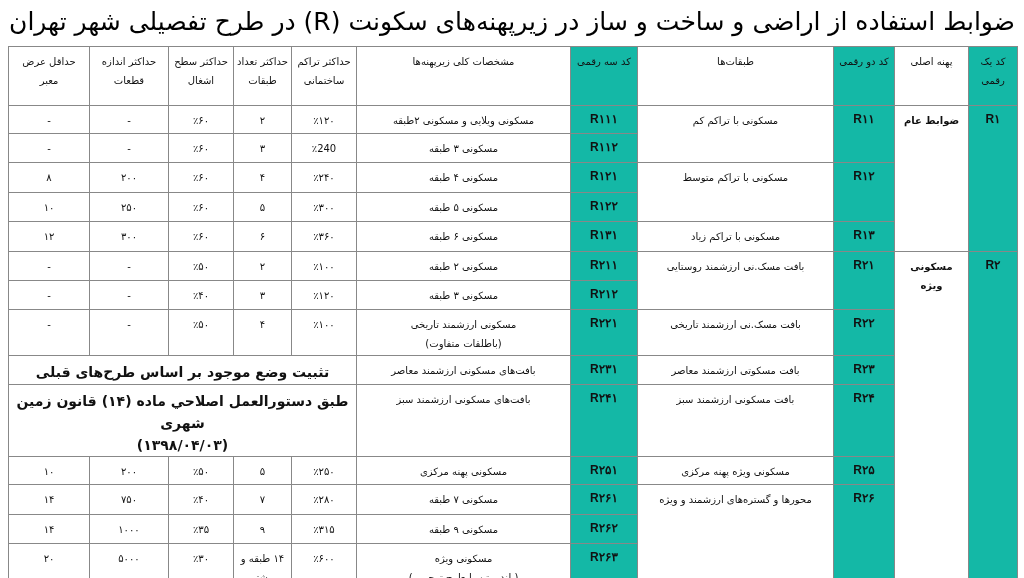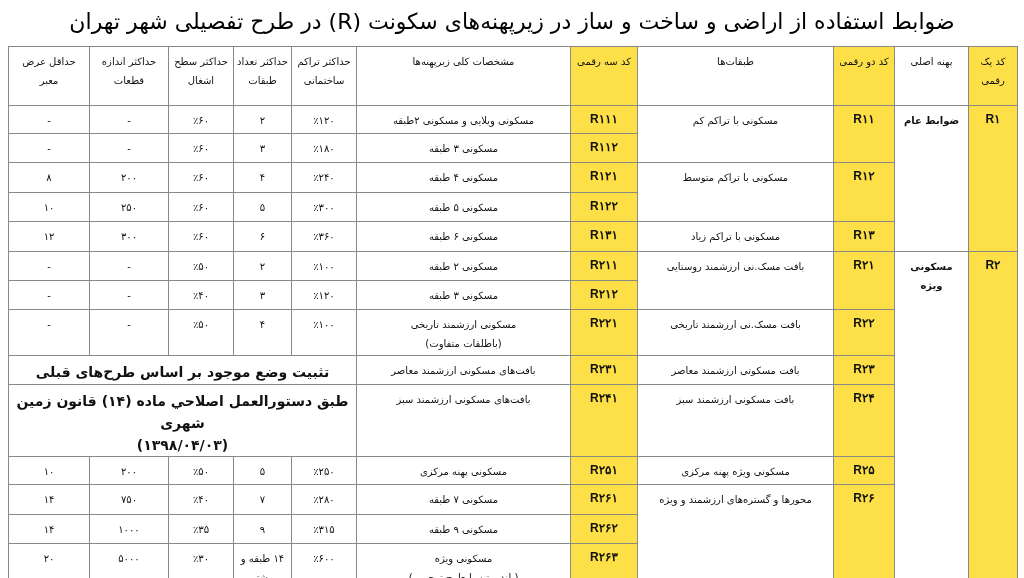--- a/index.html
+++ b/index.html
@@ -1,21 +1,21 @@
 <!DOCTYPE html>
 <html><head>
 <meta charset="utf-8">
 <style>
   html,body{margin:0;padding:0;background:#fff;}
   body{width:1024px;height:578px;overflow:hidden;position:relative;font-family:"DejaVu Sans",sans-serif;}
-  .title{position:absolute;left:0;top:4px;width:1024px;text-align:center;font-family:"DejaVu Sans",sans-serif;font-size:22px;line-height:36px;color:#000;direction:rtl;}
+  .title{position:absolute;left:0;top:4px;width:1024px;text-align:center;font-family:"DejaVu Sans",sans-serif;font-size:25px;line-height:36px;color:#000;direction:rtl;}
   table{position:absolute;left:8px;top:46px;width:1009px;border-collapse:collapse;direction:rtl;table-layout:fixed;}
   td,th{border:1px solid #888;font-size:10px;color:#111;text-align:center;vertical-align:top;padding:5px 3px 0 3px;line-height:19px;font-weight:normal;}
   th{height:53px;}
-  .y{background:#fde047;}
+  .y{background:#14b8a6;}
   .code{font-weight:bold;font-size:12px;font-family:"Liberation Sans",sans-serif;padding-top:4px;}
   .bold{font-weight:bold;}
   .note{font-weight:bold;font-size:14px;line-height:22px;}
 </style>
 </head>
 <body>
 
 <div class="title">ضوابط استفاده از اراضی و ساخت و ساز در زیرپهنه‌های سکونت (R) در طرح تفصیلی شهر تهران</div>
 
 <table>
@@ -57,21 +57,21 @@
     <td>٪۱۲۰</td>
     <td>۲</td>
     <td>٪۶۰</td>
     <td>-</td>
     <td>-</td>
   </tr>
 
   <tr style="height:29px">
     <td class="y code">R۱۱۲</td>
     <td>مسکونی ۳ طبقه</td>
-    <td>٪۱۸۰</td>
+    <td>٪240</td>
     <td>۳</td>
     <td>٪۶۰</td>
     <td>-</td>
     <td>-</td>
   </tr>
 
   <tr style="height:30px">
     <td class="y code" rowspan="2">R۱۲</td>
     <td rowspan="2">مسکونی با تراکم متوسط</td>
     <td class="y code">R۱۲۱</td>

